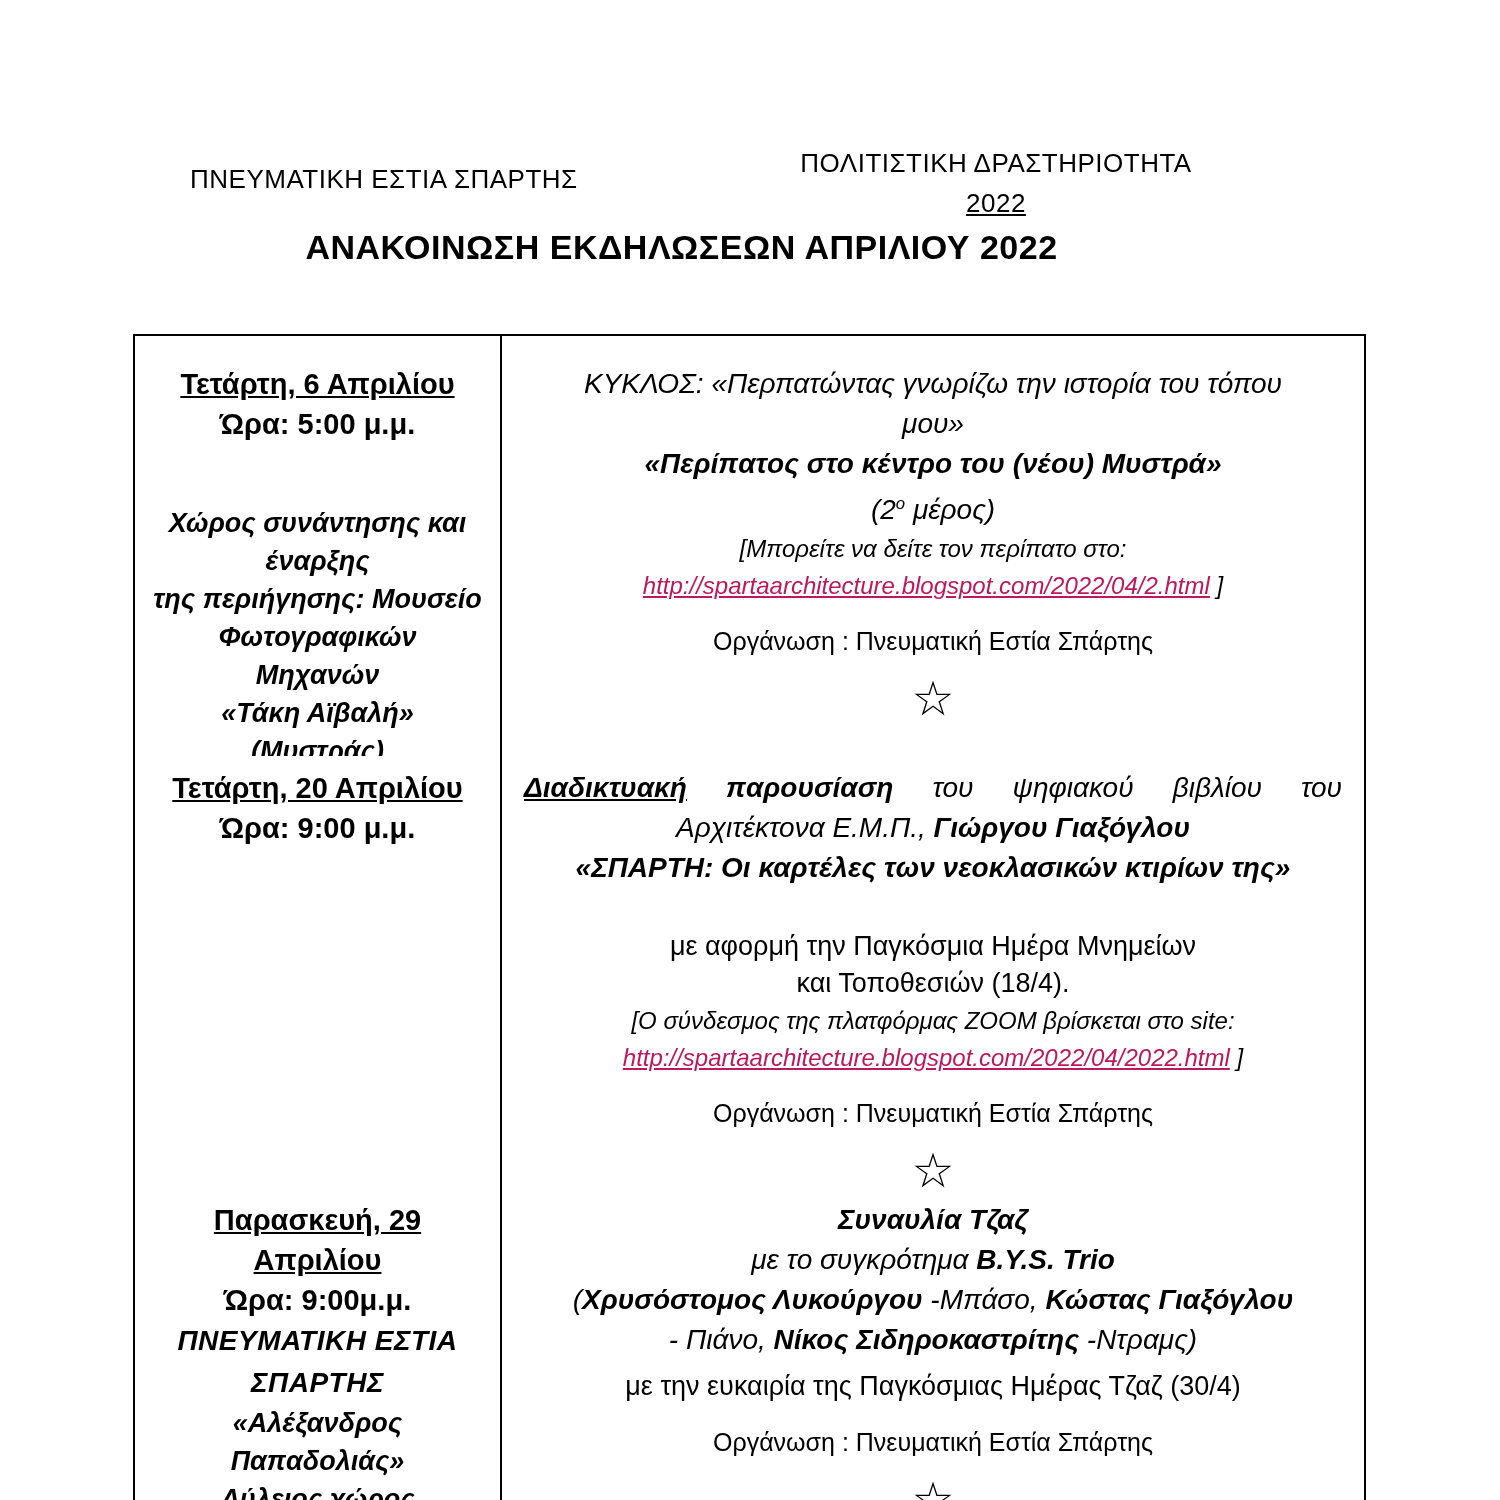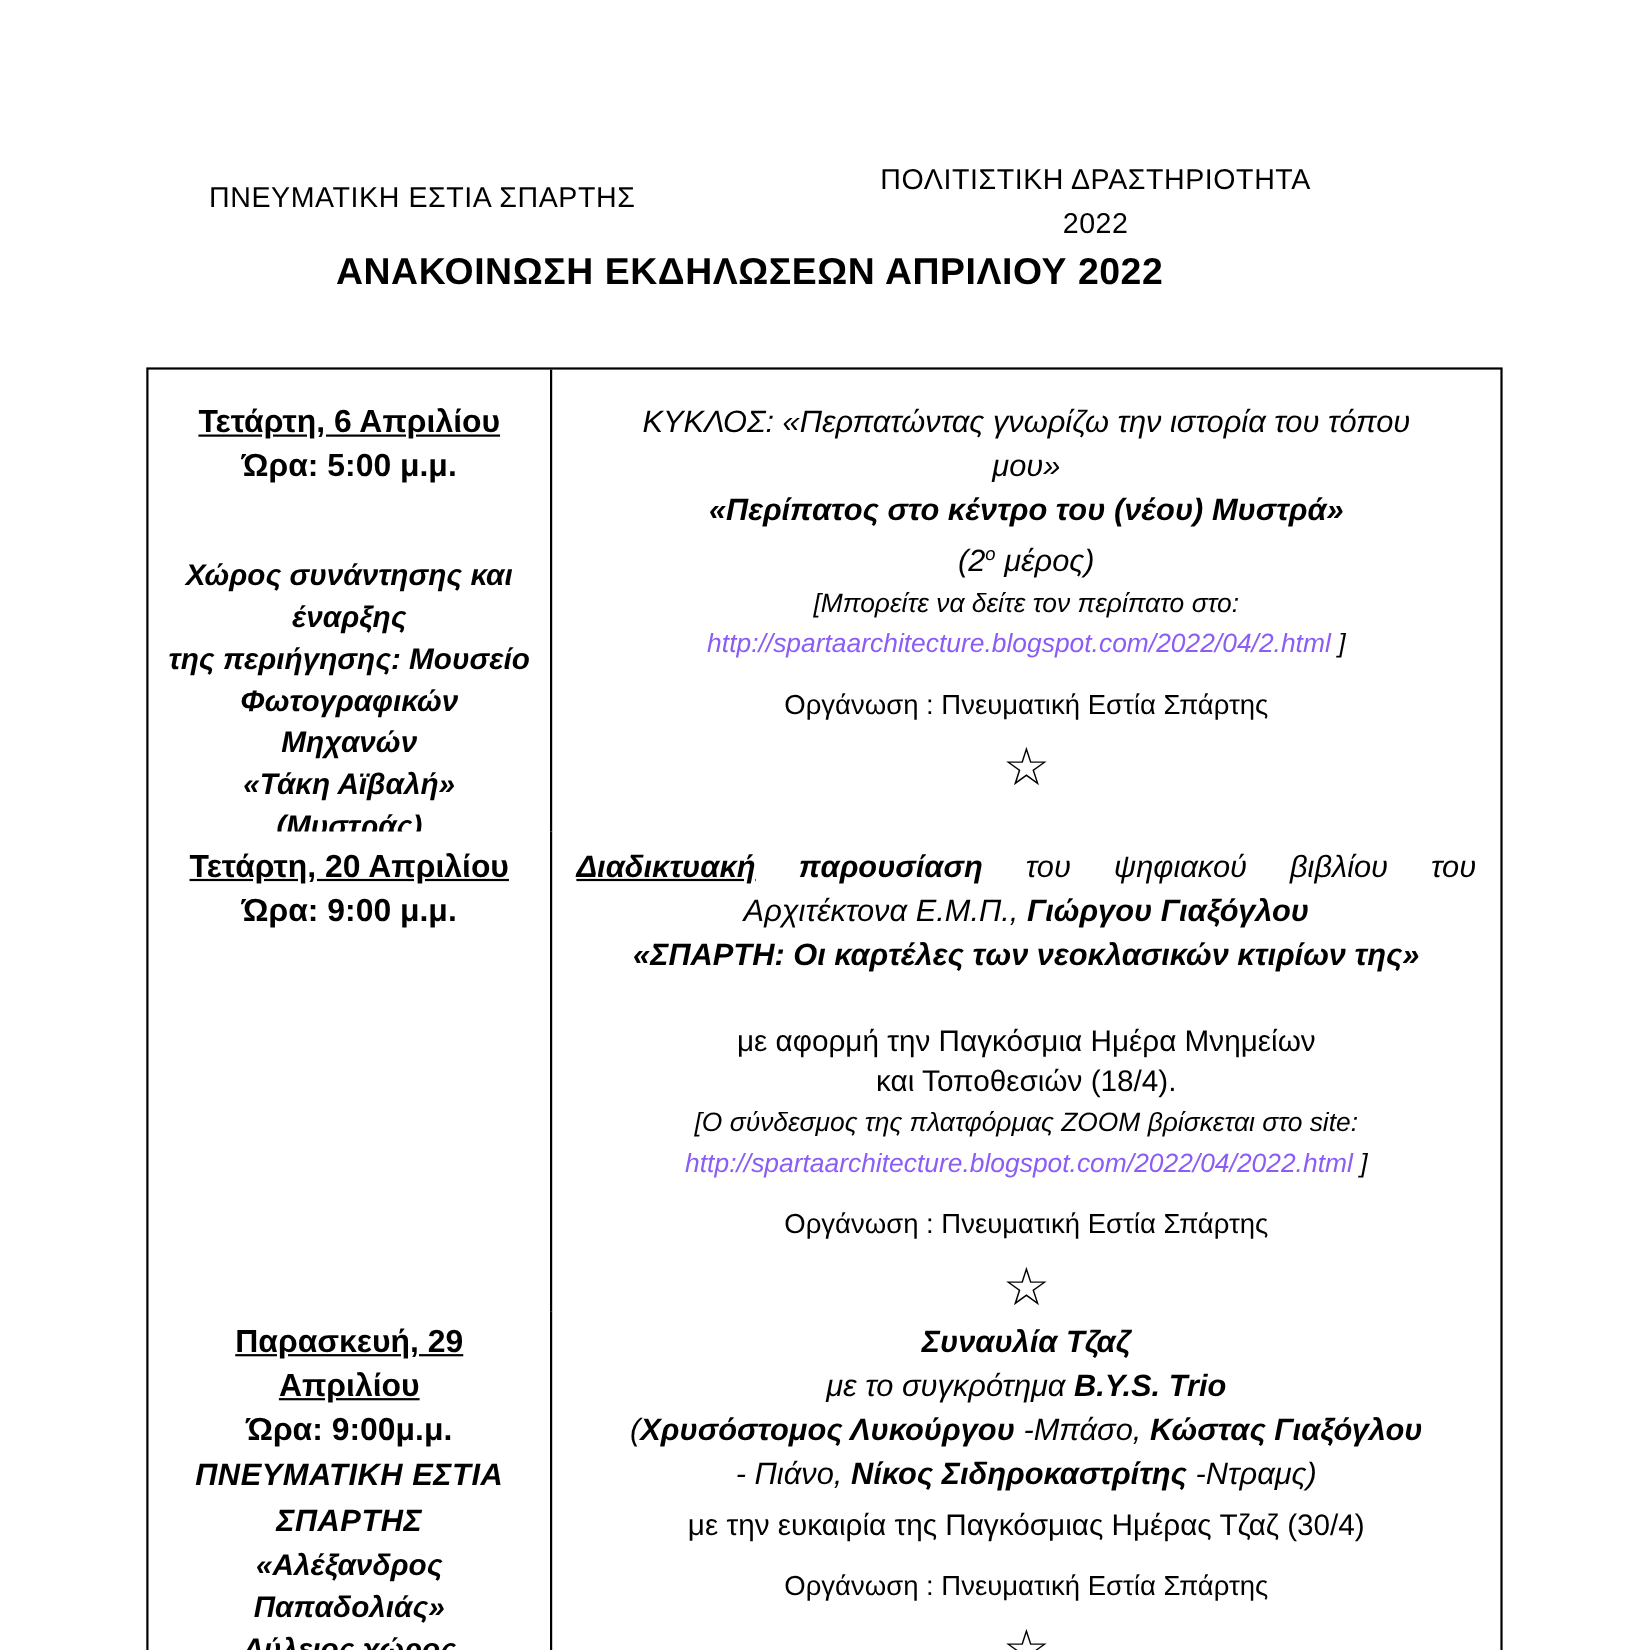--- a/index.html
+++ b/index.html
@@ -15,21 +15,21 @@
   }
   
   .hdr-left {
     position: absolute; left: 190px; top: 164px;
     font-size: 26px; letter-spacing: 0.5px;
   }
   .hdr-right {
     position: absolute; left: 800px; top: 148px; width: 392px;
     text-align: center; font-size: 26px; letter-spacing: 0.5px;
   }
-  .hdr-right .year { margin-top: 9px; }
+  .hdr-right .year { margin-top: 9px; text-decoration: underline; }
   .doc-title {
     position: absolute; left: 0; top: 228px; width: 1363px;
     text-align: center; font-size: 34px; font-weight: bold;
     letter-spacing: 0.5px; margin: 0;
   }
   
   .events-table {
     position: absolute; left: 133px; top: 334px; width: 1233px; height: 1300px;
     border: 2px solid #000000;
     display: flex; flex-direction: column;
@@ -48,21 +48,21 @@
   .date-line { font-size: 29px; font-weight: bold; text-decoration: underline; line-height: 40px; }
   .time-line { font-size: 29px; font-weight: bold; line-height: 40px; }
   .venue-line { font-size: 27px; font-weight: bold; font-style: italic; line-height: 38px; }
   .venue-name-line { font-size: 28px; font-weight: bold; font-style: italic; line-height: 42px; letter-spacing: 0.5px; }
   .address-line { font-size: 25px; font-style: italic; line-height: 38px; font-weight: bold; }
   .body-line { font-size: 28px; font-style: italic; line-height: 40px; }
   .body-line.b { font-weight: bold; }
   .plain-line { font-size: 27px; line-height: 37px; }
   .note-line { font-size: 24px; font-style: italic; line-height: 37px; }
   .link-line { font-size: 24px; font-style: italic; line-height: 37px; }
-  a.doc-link { color: #8b5cf6; font-style: italic; cursor: pointer; }
+  a.doc-link { color: #be185d; text-decoration: underline; font-style: italic; cursor: pointer; }
   .link-tail { color: #000000; }
   .org-line { font-size: 25px; line-height: 34px; margin-top: 20px; }
   .star { font-size: 48px; line-height: 52px; margin-top: 14px; font-family: "DejaVu Sans", sans-serif; }
   .u { text-decoration: underline; }
   .bold { font-weight: bold; }
   sup { font-size: 0.6em; }
   
   .row-1 .cell.left { padding-top: 28px; }
   .row-1 .cell.right { padding-top: 28px; }
   .row-2 .cell.left { padding-top: 12px; }

